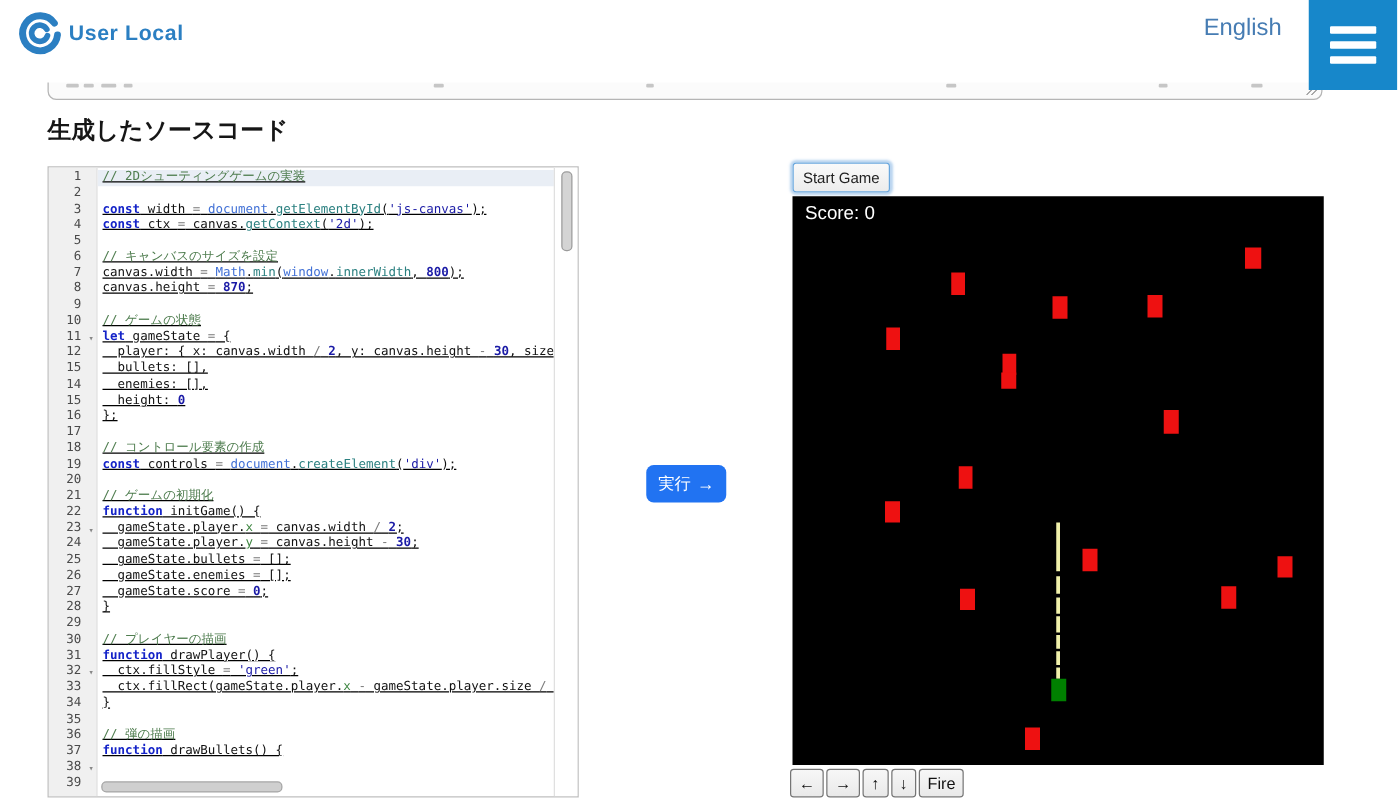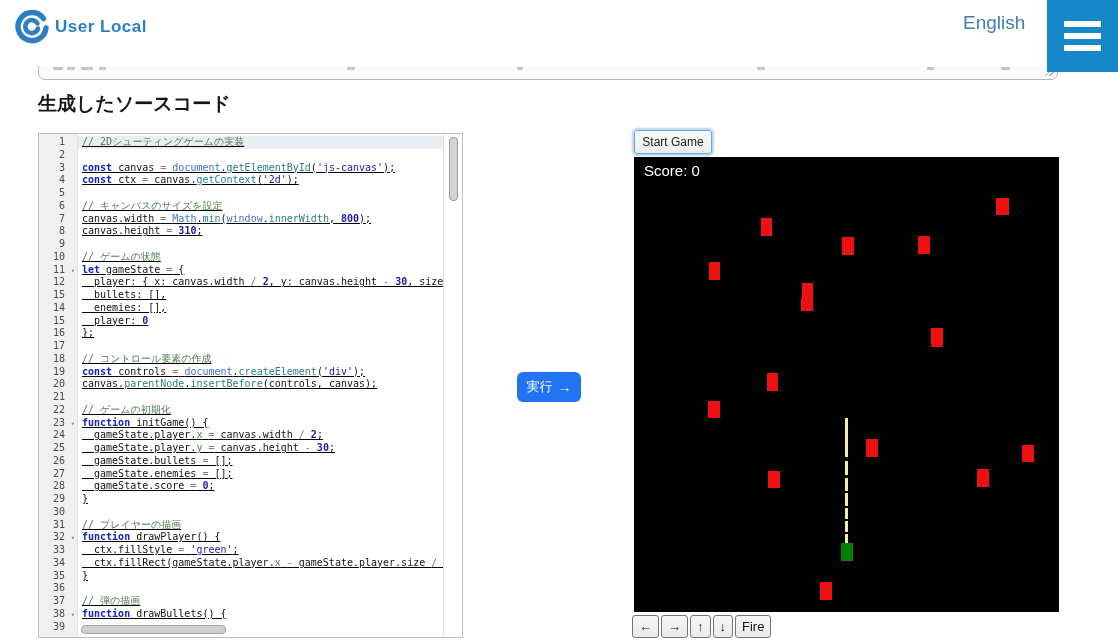--- a/index.html
+++ b/index.html
@@ -142,38 +142,37 @@
         <div class="gut-row">34</div>
         <div class="gut-row">35</div>
         <div class="gut-row">36</div>
         <div class="gut-row">37</div>
         <div class="gut-row">38<i class="arr">▾</i></div>
         <div class="gut-row">39</div>
       </div>
     <div id="code-pane">
         <div class="code-row active"><span class="tk-cm">// 2Dシューティングゲームの実装</span></div>
         <div class="code-row"></div>
-        <div class="code-row"><span class="tk-kw">const</span><span class="tk-pl"> canvas </span><span class="tk-op">=</span><span class="tk-pl"> </span><span class="tk-bi">document</span><span class="tk-pl">.</span><span class="tk-fn">getElementById</span><span class="tk-pl">(</span><span class="tk-str">'js-canvas'</span><span class="tk-pl">);</span></div>
+        <div class="code-row"><span class="tk-kw">const</span><span class="tk-pl"> width </span><span class="tk-op">=</span><span class="tk-pl"> </span><span class="tk-bi">document</span><span class="tk-pl">.</span><span class="tk-fn">getElementById</span><span class="tk-pl">(</span><span class="tk-str">'js-canvas'</span><span class="tk-pl">);</span></div>
         <div class="code-row"><span class="tk-kw">const</span><span class="tk-pl"> ctx </span><span class="tk-op">=</span><span class="tk-pl"> canvas.</span><span class="tk-fn">getContext</span><span class="tk-pl">(</span><span class="tk-str">'2d'</span><span class="tk-pl">);</span></div>
         <div class="code-row"></div>
         <div class="code-row"><span class="tk-cm">// キャンバスのサイズを設定</span></div>
         <div class="code-row"><span class="tk-pl">canvas.width </span><span class="tk-op">=</span><span class="tk-pl"> </span><span class="tk-bi">Math</span><span class="tk-pl">.</span><span class="tk-fn">min</span><span class="tk-pl">(</span><span class="tk-bi">window</span><span class="tk-pl">.</span><span class="tk-fn">innerWidth</span><span class="tk-pl">, </span><span class="tk-num">800</span><span class="tk-pl">);</span></div>
-        <div class="code-row"><span class="tk-pl">canvas.height </span><span class="tk-op">=</span><span class="tk-pl"> </span><span class="tk-num">310</span><span class="tk-pl">;</span></div>
+        <div class="code-row"><span class="tk-pl">canvas.height </span><span class="tk-op">=</span><span class="tk-pl"> </span><span class="tk-num">870</span><span class="tk-pl">;</span></div>
         <div class="code-row"></div>
         <div class="code-row"><span class="tk-cm">// ゲームの状態</span></div>
         <div class="code-row"><span class="tk-kw">let</span><span class="tk-pl"> gameState </span><span class="tk-op">=</span><span class="tk-pl"> {</span></div>
         <div class="code-row"><span class="tk-pl">  player: { x: canvas.width </span><span class="tk-op">/</span><span class="tk-pl"> </span><span class="tk-num">2</span><span class="tk-pl">, y: canvas.height </span><span class="tk-op">-</span><span class="tk-pl"> </span><span class="tk-num">30</span><span class="tk-pl">, size:</span></div>
         <div class="code-row"><span class="tk-pl">  bullets: [],</span></div>
         <div class="code-row"><span class="tk-pl">  enemies: [],</span></div>
-        <div class="code-row"><span class="tk-pl">  player: </span><span class="tk-num">0</span></div>
+        <div class="code-row"><span class="tk-pl">  height: </span><span class="tk-num">0</span></div>
         <div class="code-row"><span class="tk-pl">};</span></div>
         <div class="code-row"></div>
         <div class="code-row"><span class="tk-cm">// コントロール要素の作成</span></div>
         <div class="code-row"><span class="tk-kw">const</span><span class="tk-pl"> controls </span><span class="tk-op">=</span><span class="tk-pl"> </span><span class="tk-bi">document</span><span class="tk-pl">.</span><span class="tk-fn">createElement</span><span class="tk-pl">(</span><span class="tk-str">'div'</span><span class="tk-pl">);</span></div>
-        <div class="code-row"><span class="tk-pl">canvas.</span><span class="tk-fn">parentNode</span><span class="tk-pl">.</span><span class="tk-fn">insertBefore</span><span class="tk-pl">(controls, canvas);</span></div>
         <div class="code-row"></div>
         <div class="code-row"><span class="tk-cm">// ゲームの初期化</span></div>
         <div class="code-row"><span class="tk-kw">function</span><span class="tk-pl"> initGame() {</span></div>
         <div class="code-row"><span class="tk-pl">  gameState.player.</span><span class="tk-gn">x</span><span class="tk-pl"> </span><span class="tk-op">=</span><span class="tk-pl"> canvas.width </span><span class="tk-op">/</span><span class="tk-pl"> </span><span class="tk-num">2</span><span class="tk-pl">;</span></div>
         <div class="code-row"><span class="tk-pl">  gameState.player.</span><span class="tk-gn">y</span><span class="tk-pl"> </span><span class="tk-op">=</span><span class="tk-pl"> canvas.height </span><span class="tk-op">-</span><span class="tk-pl"> </span><span class="tk-num">30</span><span class="tk-pl">;</span></div>
         <div class="code-row"><span class="tk-pl">  gameState.bullets </span><span class="tk-op">=</span><span class="tk-pl"> [];</span></div>
         <div class="code-row"><span class="tk-pl">  gameState.enemies </span><span class="tk-op">=</span><span class="tk-pl"> [];</span></div>
         <div class="code-row"><span class="tk-pl">  gameState.score </span><span class="tk-op">=</span><span class="tk-pl"> </span><span class="tk-num">0</span><span class="tk-pl">;</span></div>
         <div class="code-row"><span class="tk-pl">}</span></div>
         <div class="code-row"></div>

